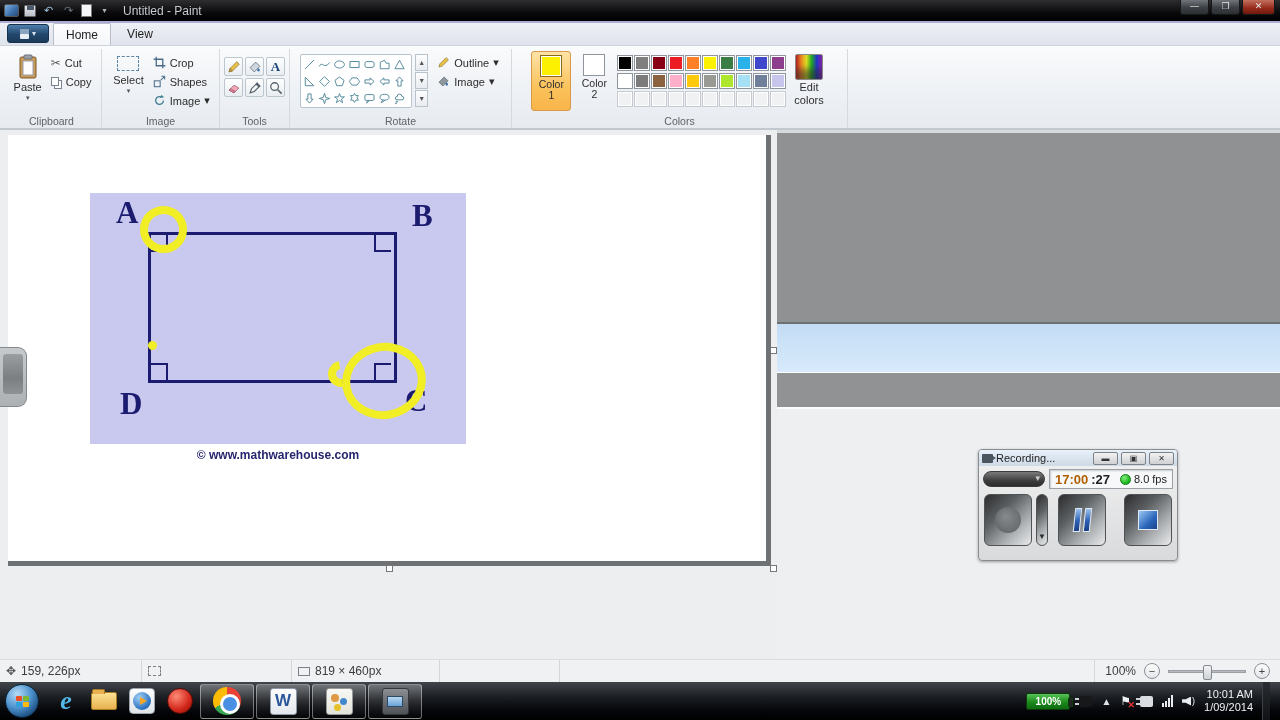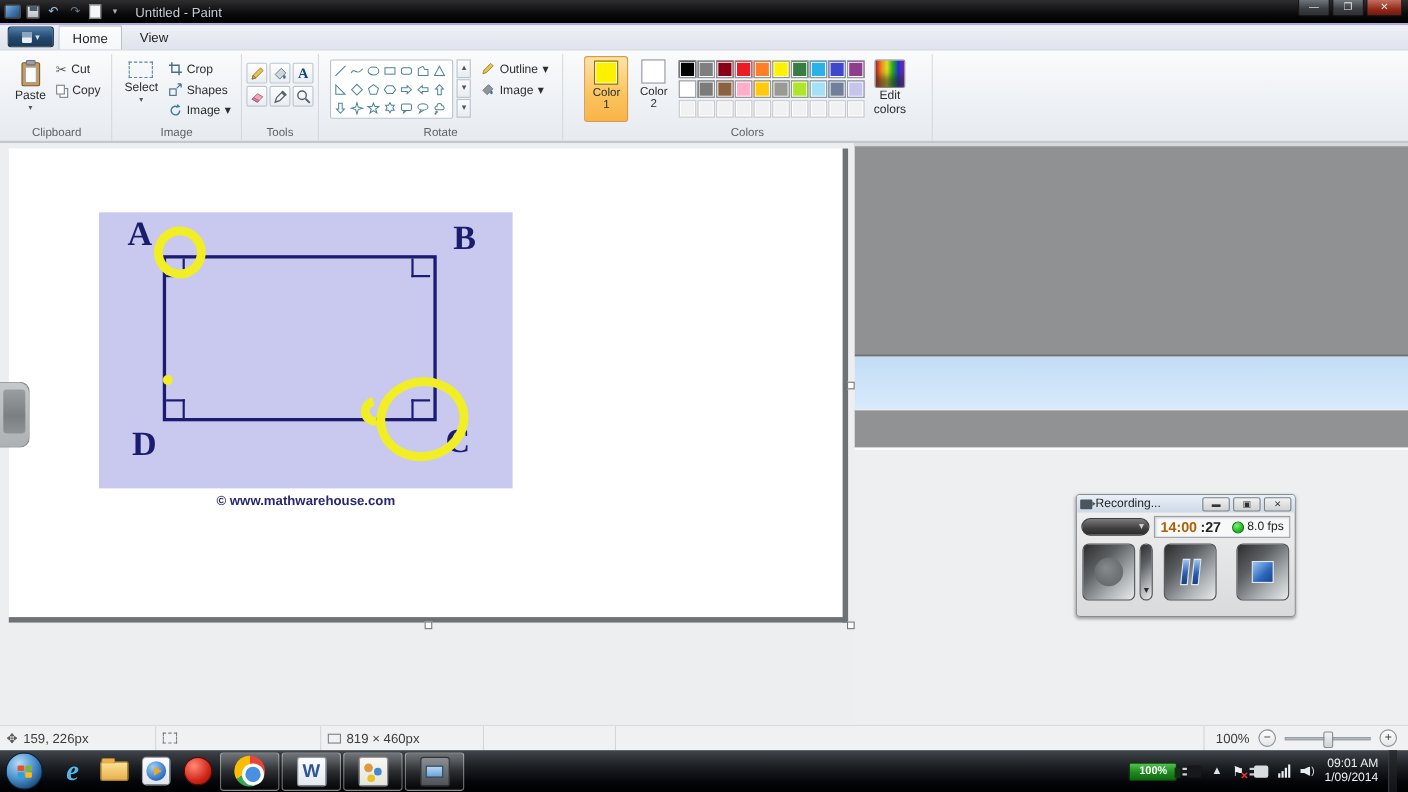--- a/index.html
+++ b/index.html
@@ -534,21 +534,21 @@
     <div class="rec-title">
       <div class="rec-cam"></div>
       <span class="rec-title-text">Recording...</span>
       <div class="rec-tbtn">▬</div>
       <div class="rec-tbtn">▣</div>
       <div class="rec-tbtn">✕</div>
     </div>
     <div class="rec-row2">
       <div class="rec-drop"></div>
       <div class="rec-timerbox">
-        <span class="t-main">14:00</span>
+        <span class="t-main">17:00</span>
           <span class="t-sec">:27</span>
         <span class="fps-dot"></span>
         <span class="fps-text">8.0 fps</span>
       </div>
     </div>
     <div class="rec-row3">
       <div class="metal rec-big">
         <div class="rec-circle"></div>
       </div>
       <div class="metal rec-narrow">▼</div>
@@ -641,20 +641,20 @@
         <i style="height:4px"></i>
           <i style="height:6px"></i>
           <i style="height:9px"></i>
           <i style="height:12px"></i>
       </div>
       <div class="speaker">
         <div class="spk-body"></div>
           <span class="spk-wave">)</span>
       </div>
       <div class="clock">
-        <div>09:01 AM</div>
+        <div>10:01 AM</div>
         <div>1/09/2014</div>
       </div>
       <div class="show-desktop"></div>
     </div>
   </div>
 
 </div>
 
 </body></html>

